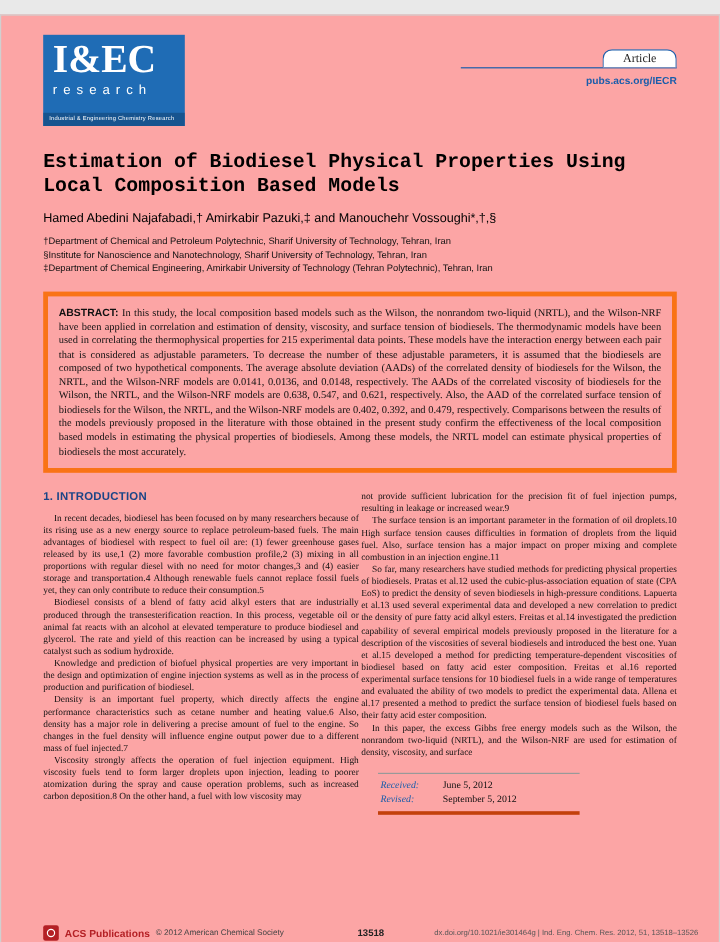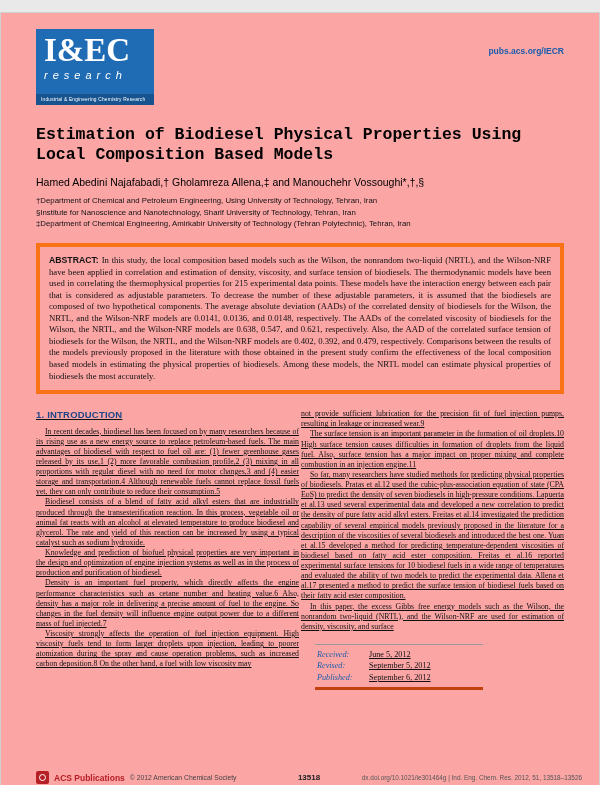--- a/index.html
+++ b/index.html
@@ -11,21 +11,21 @@
     font-family:"Liberation Serif", serif; color:#111;
   }
   
   .masthead { display:flex; justify-content:space-between; align-items:flex-start; }
   .logo {
     width:118px; height:76px; background:#1f6cb5; color:#fff;
     display:flex; flex-direction:column; overflow:hidden;
   }
   .logo-top { padding:5px 8px 0 8px; }
   .logo-title { font-family:"Liberation Serif", serif; font-weight:bold; font-size:33px; line-height:1.02; }
-  .logo-sub { font-family:"Liberation Sans", sans-serif; font-size:11px; letter-spacing:5px; margin-top:1px;font-style:italic; }
+  .logo-sub { font-family:"Liberation Sans", sans-serif; font-size:11px; letter-spacing:5px; margin-top:1px; }
   .logo-tagline {
     margin-top:auto; background:#17548f; font-family:"Liberation Sans", sans-serif;
     font-size:4.8px; padding:3px 5px; letter-spacing:.2px;
   }
   .masthead-right { display:flex; flex-direction:column; align-items:flex-end; margin-top:12px; }
   .tab-row { display:flex; justify-content:flex-end; border-bottom:1.5px solid #1a5dab; width:180px; }
   .article-tab {
     font-family:"Liberation Serif", serif; font-size:10px; color:#222;
     border:1px solid #1a5dab; border-bottom:none; border-radius:8px 8px 0 0;
     padding:2px 16px 1px 16px; background:#fff;
@@ -41,21 +41,21 @@
   }
   .authors { font-family:"Liberation Sans", sans-serif; font-size:10.5px; margin-top:10px; color:#000; }
   .affiliations { margin-top:7px; font-family:"Liberation Sans", sans-serif; font-size:7.8px; line-height:1.5; color:#111; }
   
   .abstract-box {
     border:4px solid #f97316; margin-top:13px; padding:8px 9px;
     font-size:8.7px; line-height:1.33; text-align:justify;
   }
   .abstract-label { font-family:"Liberation Sans", sans-serif; font-weight:bold; margin-right:3px; }
   
-  .columns { display:flex; gap:2px; margin-top:15px;text-decoration:underline; }
+  .columns { display:flex; gap:2px; margin-top:15px; }
   .col { flex:1 1 0; font-size:7.8px; line-height:1.3; text-align:justify; }
   .section-heading {
     font-family:"Liberation Sans", sans-serif; font-size:9.5px; font-weight:bold;
     color:#1c4587; margin-bottom:5px; letter-spacing:.2px;
   }
   .col p { text-indent:9px; }
   .col p.noindent { text-indent:0; }
   
   .dates-box {
     margin:12px 0 0 14px; width:168px;
@@ -84,30 +84,33 @@
 
   <header class="masthead">
     <div class="logo">
       <div class="logo-top">
         <div class="logo-title">I&amp;EC</div>
         <div class="logo-sub">research</div>
       </div>
       <div class="logo-tagline">Industrial &amp; Engineering Chemistry Research</div>
     </div>
     <div class="masthead-right">
+      <div class="tab-row">
+        <span class="article-tab">Article</span>
+      </div>
       <a class="site-link">pubs.acs.org/IECR</a>
     </div>
   </header>
 
   <h1 class="title">Estimation of Biodiesel Physical Properties Using Local Composition Based Models</h1>
 
-  <div class="authors">Hamed Abedini Najafabadi,† Gholamreza Allena,‡ and Manouchehr Vossoughi*,†,§</div>
+  <div class="authors">Hamed Abedini Najafabadi,† Amirkabir Pazuki,‡ and Manouchehr Vossoughi*,†,§</div>
 
   <div class="affiliations">
-    <div>†Department of Chemical and Petroleum Engineering, Using University of Technology, Tehran, Iran</div>
+    <div>†Department of Chemical and Petroleum Polytechnic, Sharif University of Technology, Tehran, Iran</div>
     <div>§Institute for Nanoscience and Nanotechnology, Sharif University of Technology, Tehran, Iran</div>
     <div>‡Department of Chemical Engineering, Amirkabir University of Technology (Tehran Polytechnic), Tehran, Iran</div>
   </div>
 
   <div class="abstract-box">
     <span class="abstract-label">ABSTRACT:</span><span>In this study, the local composition based models such as the Wilson, the nonrandom two-liquid (NRTL), and the Wilson-NRF have been applied in correlation and estimation of density, viscosity, and surface tension of biodiesels. The thermodynamic models have been used in correlating the thermophysical properties for 215 experimental data points. These models have the interaction energy between each pair that is considered as adjustable parameters. To decrease the number of these adjustable parameters, it is assumed that the biodiesels are composed of two hypothetical components. The average absolute deviation (AADs) of the correlated density of biodiesels for the Wilson, the NRTL, and the Wilson-NRF models are 0.0141, 0.0136, and 0.0148, respectively. The AADs of the correlated viscosity of biodiesels for the Wilson, the NRTL, and the Wilson-NRF models are 0.638, 0.547, and 0.621, respectively. Also, the AAD of the correlated surface tension of biodiesels for the Wilson, the NRTL, and the Wilson-NRF models are 0.402, 0.392, and 0.479, respectively. Comparisons between the results of the models previously proposed in the literature with those obtained in the present study confirm the effectiveness of the local composition based models in estimating the physical properties of biodiesels. Among these models, the NRTL model can estimate physical properties of biodiesels the most accurately.</span>
   </div>
 
   <div class="columns">
     <div class="col">
@@ -124,23 +127,20 @@
       <p>So far, many researchers have studied methods for predicting physical properties of biodiesels. Pratas et al.12 used the cubic-plus-association equation of state (CPA EoS) to predict the density of seven biodiesels in high-pressure conditions. Lapuerta et al.13 used several experimental data and developed a new correlation to predict the density of pure fatty acid alkyl esters. Freitas et al.14 investigated the prediction capability of several empirical models previously proposed in the literature for a description of the viscosities of several biodiesels and introduced the best one. Yuan et al.15 developed a method for predicting temperature-dependent viscosities of biodiesel based on fatty acid ester composition. Freitas et al.16 reported experimental surface tensions for 10 biodiesel fuels in a wide range of temperatures and evaluated the ability of two models to predict the experimental data. Allena et al.17 presented a method to predict the surface tension of biodiesel fuels based on their fatty acid ester composition.</p>
       <p>In this paper, the excess Gibbs free energy models such as the Wilson, the nonrandom two-liquid (NRTL), and the Wilson-NRF are used for estimation of density, viscosity, and surface</p>
 
       <div class="dates-box">
         <div>
           <span class="date-label">Received:</span><span>June 5, 2012</span>
         </div>
         <div>
           <span class="date-label">Revised:</span><span>September 5, 2012</span>
         </div>
-        <div>
-          <span class="date-label">Published:</span><span>September 6, 2012</span>
-        </div>
       </div>
     </div>
   </div>
 
   <footer class="footer">
     <div class="footer-left">
       <span class="acs-mark"></span>
       <span class="acs-name">ACS Publications</span>
       <span class="copyright">© 2012 American Chemical Society</span>
     </div>

